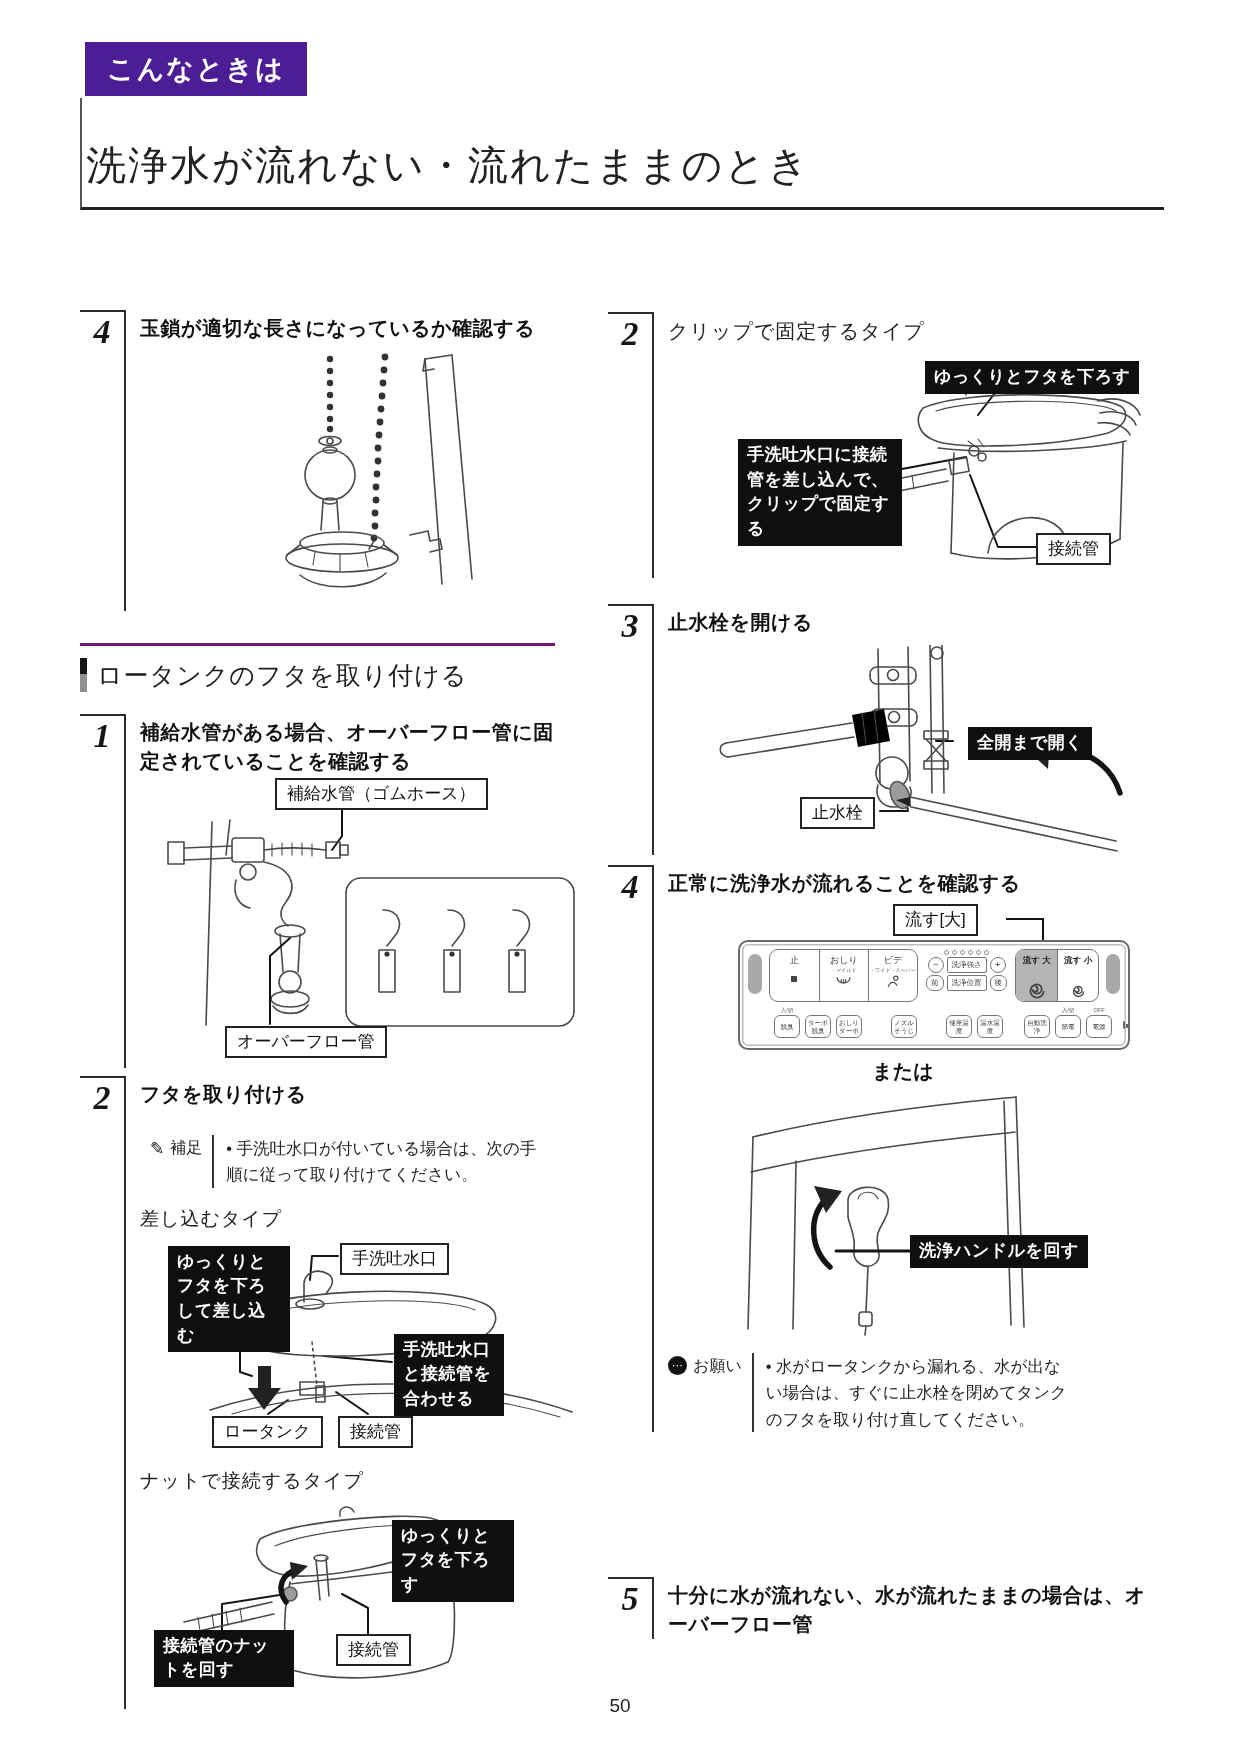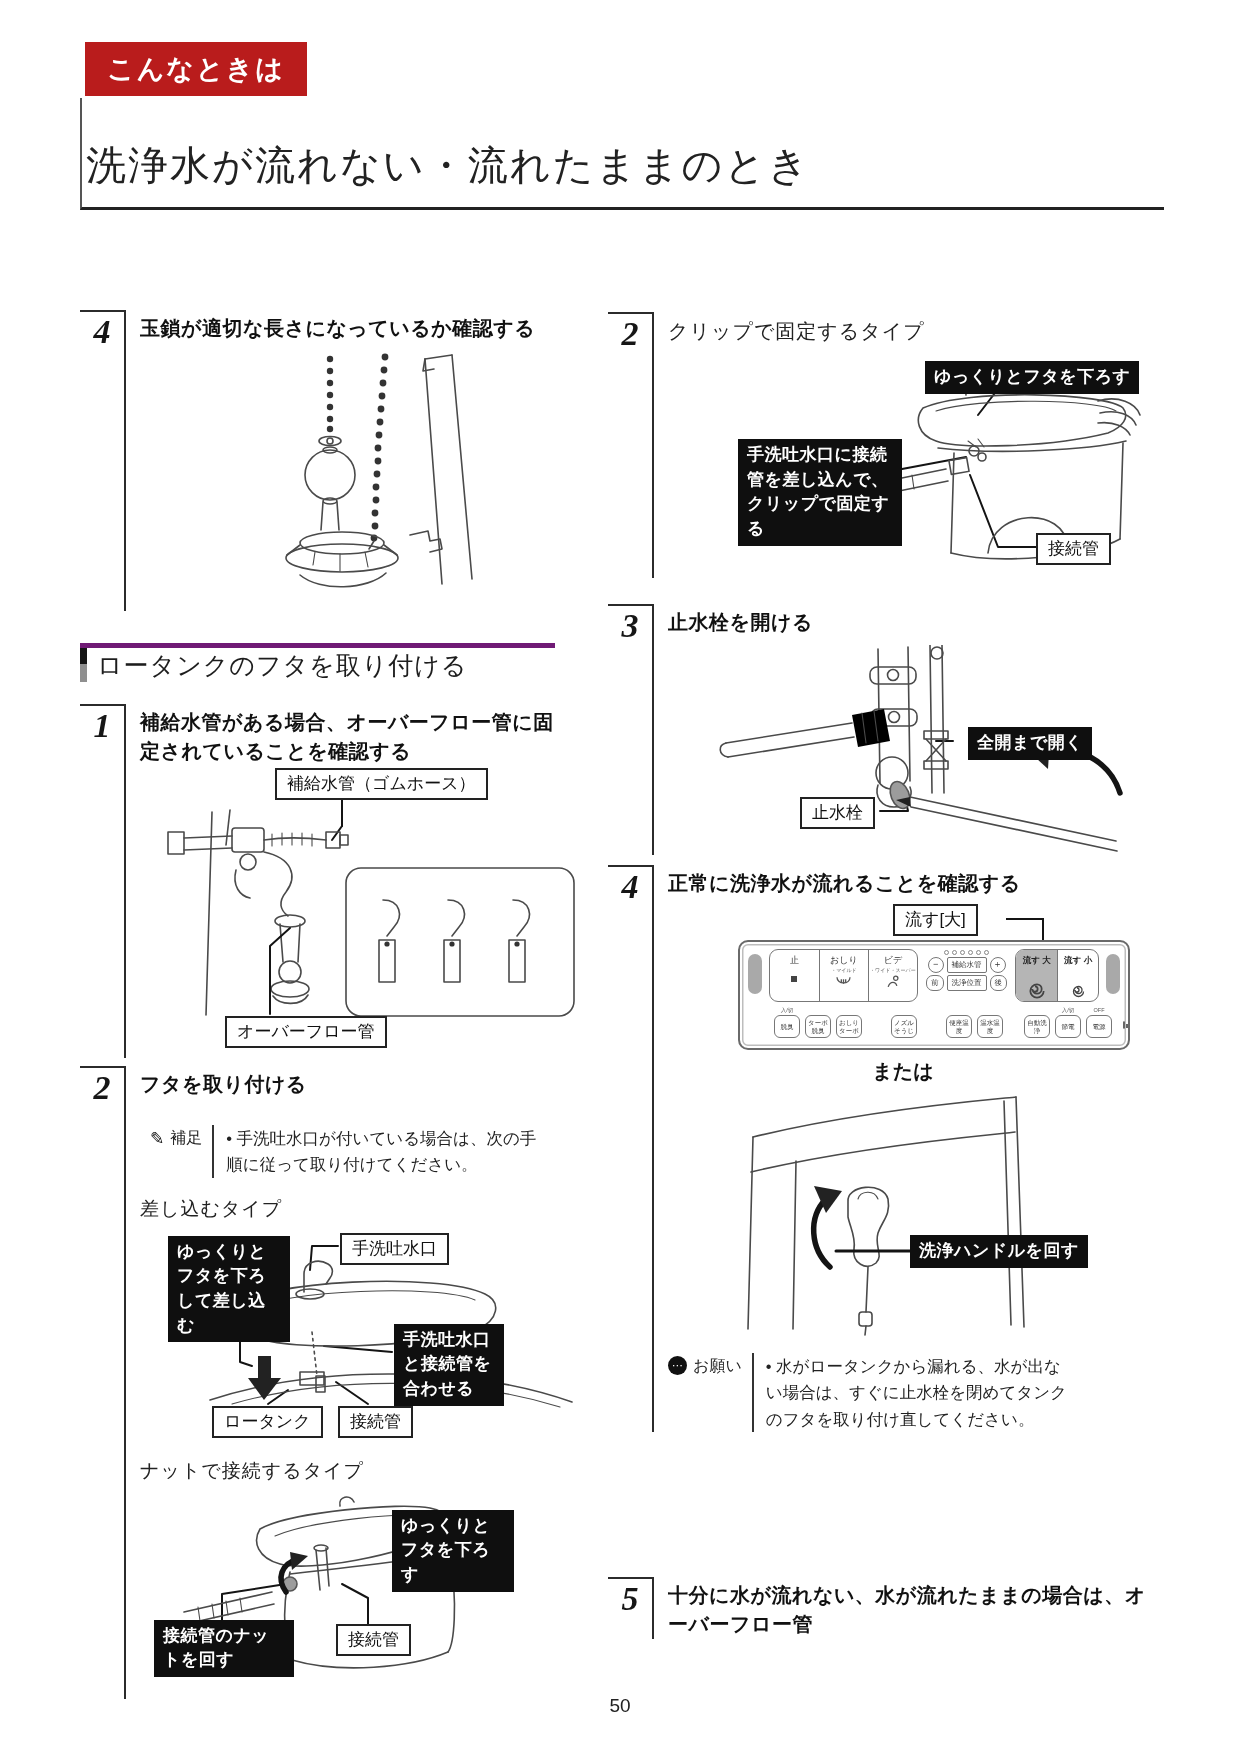--- a/index.html
+++ b/index.html
@@ -1,21 +1,21 @@
 <!DOCTYPE html>
 <html><head>
 <meta charset="utf-8">
 <style>
   * { margin:0; padding:0; box-sizing:border-box; }
   html,body { background:#e8e8e8; }
   body { font-family:"Liberation Sans","DejaVu Sans",sans-serif; color:#1a1a1a; }
   .sheet { position:relative; width:1240px; height:1754px; background:#ffffff; overflow:hidden; }
 
   
-  .tag { position:absolute; left:85px; top:42px; background:#b91c1c; color:#fff;
+  .tag { position:absolute; left:85px; top:42px; background:#4c1d95; color:#fff;
          font-size:27px; font-weight:bold; padding:9px 22px; letter-spacing:2px; }
   .title-block { position:absolute; left:80px; top:98px; width:1084px; height:112px;
          border-left:2px solid #555; border-bottom:3px solid #222;
          display:flex; align-items:flex-end; padding:0 0 14px 4px; }
   .title { font-size:40px; font-weight:normal; letter-spacing:2px; color:#222; }
 
   
   .col { position:absolute; top:260px; }
   .col-left  { left:80px;  width:475px; }
   .col-right { left:608px; width:557px; }
@@ -28,21 +28,21 @@
   .step { display:flex; align-items:stretch; }
   .step-num { flex:0 0 46px; border-top:2px solid #2b2b2b; border-right:2px solid #2b2b2b;
               font-family:"Liberation Serif","DejaVu Serif",serif; font-style:italic; font-weight:bold;
               font-size:34px; text-align:center; padding-top:1px; color:#161616; }
   .step-body { flex:1; padding:4px 0 0 14px; position:relative; }
   .h-bold { font-size:20px; font-weight:bold; line-height:1.45; color:#111; letter-spacing:0.5px; }
   .h-reg  { font-size:20px; color:#222; letter-spacing:1px; padding-top:2px; }
   .subtitle { font-size:19px; color:#222; letter-spacing:1px; }
 
   
-  .section-header { border-top:5px solid #701a75; display:flex; gap:10px; align-items:center; }
+  .section-header { border-top:3px solid #701a75; padding-top:12px; display:flex; gap:10px; align-items:center; }
   .section-bar { width:7px; height:34px; background:linear-gradient(180deg,#151515 0 46%,#8f8f8f 46% 100%); }
   .section-title { font-size:25px; color:#1d1d1d; letter-spacing:1px; }
 
   
   .illus { position:relative; }
   .illus svg { position:absolute; }
   .illus svg path,.illus svg line,.illus svg circle,.illus svg ellipse,.illus svg polyline,.illus svg rect
         { fill:none; stroke:#4a4a4a; stroke-width:1.6; stroke-linecap:round; stroke-linejoin:round; }
   .illus svg .f    { fill:#222; stroke:none; }
   .illus svg .dot  { fill:#333; stroke:none; }
@@ -430,21 +430,21 @@
                 <div class="r-dots">
                   <span></span>
                     <span></span>
                     <span></span>
                     <span></span>
                     <span></span>
                     <span></span>
                 </div>
                 <div class="r-line">
                   <span class="r-round">−</span>
-                  <span class="r-box">補給水管</span>
+                  <span class="r-box">洗浄強さ</span>
                   <span class="r-round">＋</span>
                 </div>
                 <div class="r-line">
                   <span class="r-boxsm">前</span>
                   <span class="r-box">洗浄位置</span>
                   <span class="r-boxsm">後</span>
                 </div>
               </div>
               <div class="r-flushg">
                 <div class="r-fbtn big">

